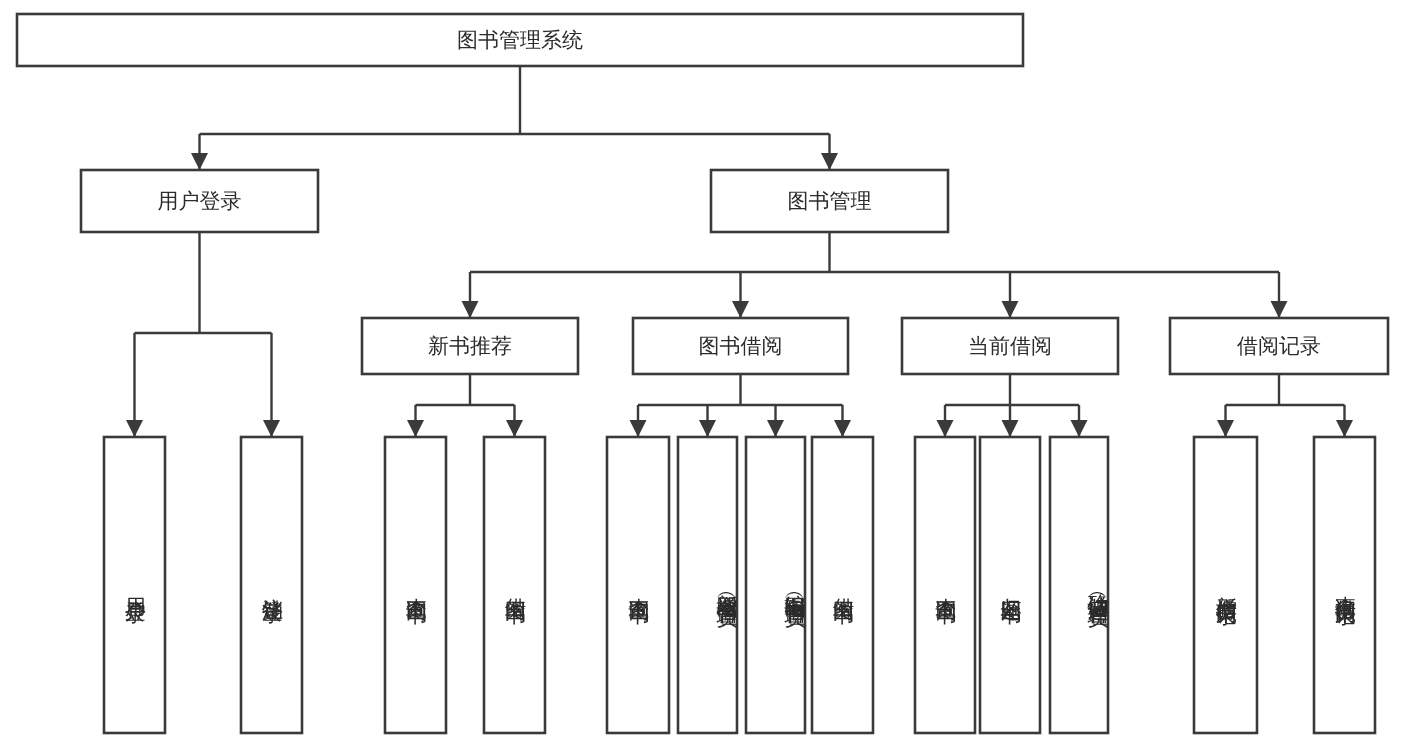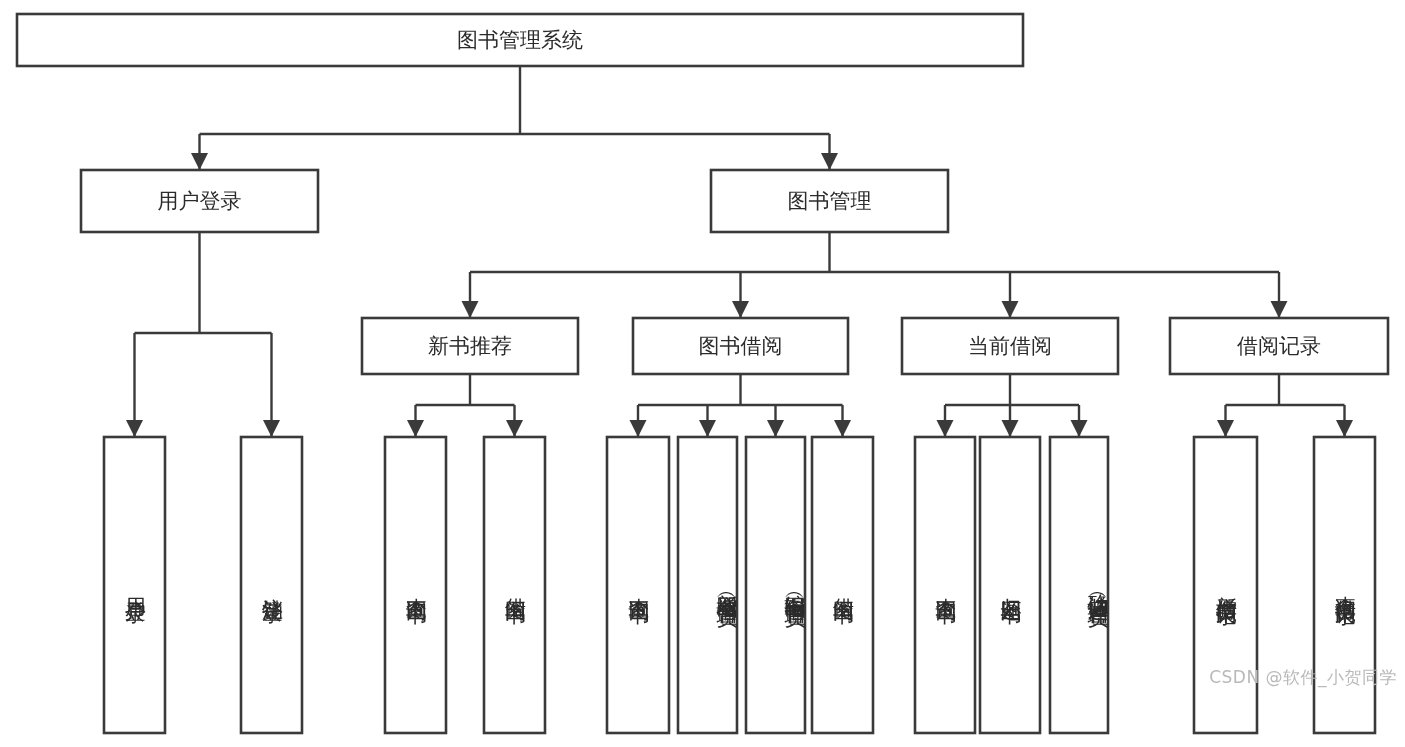--- a/index.html
+++ b/index.html
@@ -222,15 +222,14 @@
       <div class="vlabel" style="left: 678px; width: 59px; top: 443px; height: 286px; align-items: flex-start; justify-content: flex-start;">新增图书（管理员）</div>
       <div class="vlabel" style="left: 746px; width: 59px; top: 443px; height: 286px; align-items: flex-start; justify-content: flex-start;">编辑图书（管理员）</div>
       <div class="vlabel" style="left: 812px; width: 61px; top: 437px; height: 296px; display: flex; align-items: center; justify-content: center;">借阅图书</div>
       <div class="vlabel" style="left: 915px; width: 60px; top: 437px; height: 296px; display: flex; align-items: center; justify-content: center;">查询图书</div>
       <div class="vlabel" style="left: 980px; width: 60px; top: 437px; height: 296px; display: flex; align-items: center; justify-content: center;">归还图书</div>
       <div class="vlabel" style="left: 1050px; width: 58px; top: 443px; height: 286px; align-items: flex-start; justify-content: flex-start;">确认归还（管理员）</div>
       <div class="vlabel" style="left: 1194px; width: 63px; top: 437px; height: 296px; display: flex; align-items: center; justify-content: center;">新增借阅记录</div>
       <div class="vlabel" style="left: 1314px; width: 61px; top: 437px; height: 296px; display: flex; align-items: center; justify-content: center;">查询借阅记录</div>
     </div>
 
-  <div class="watermark">CSDN @软件_小贺同学</div>
 
 </div>
 
 </body></html>

